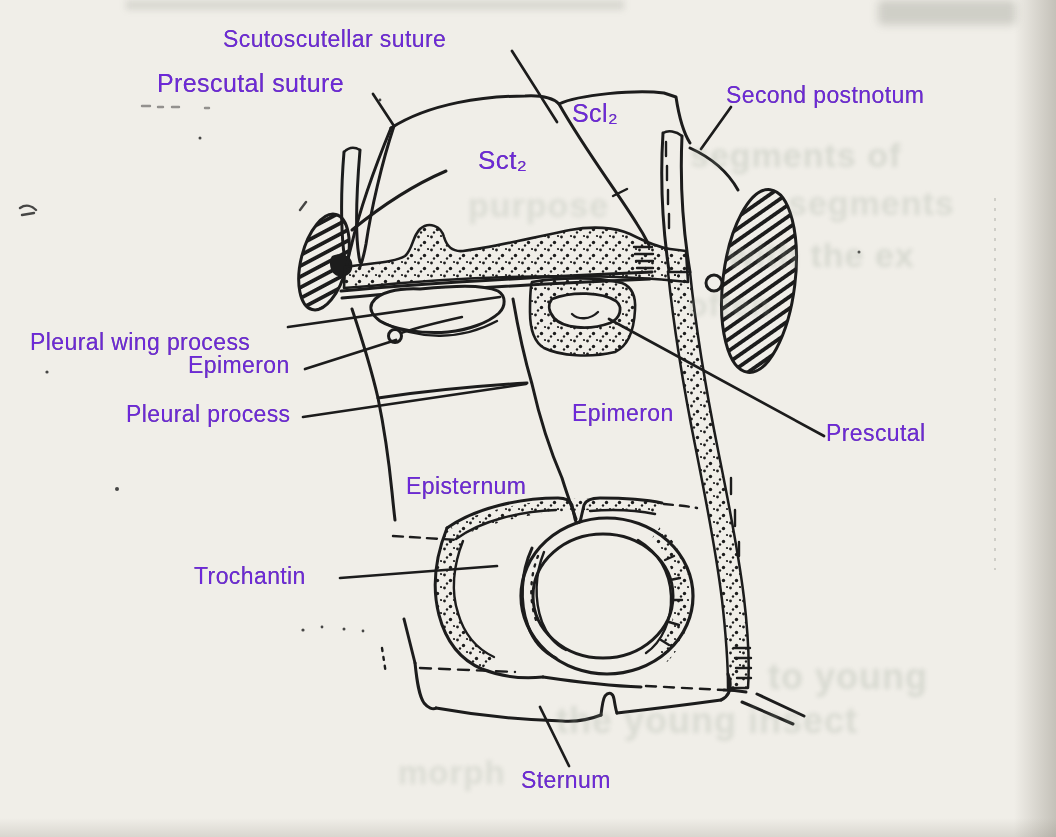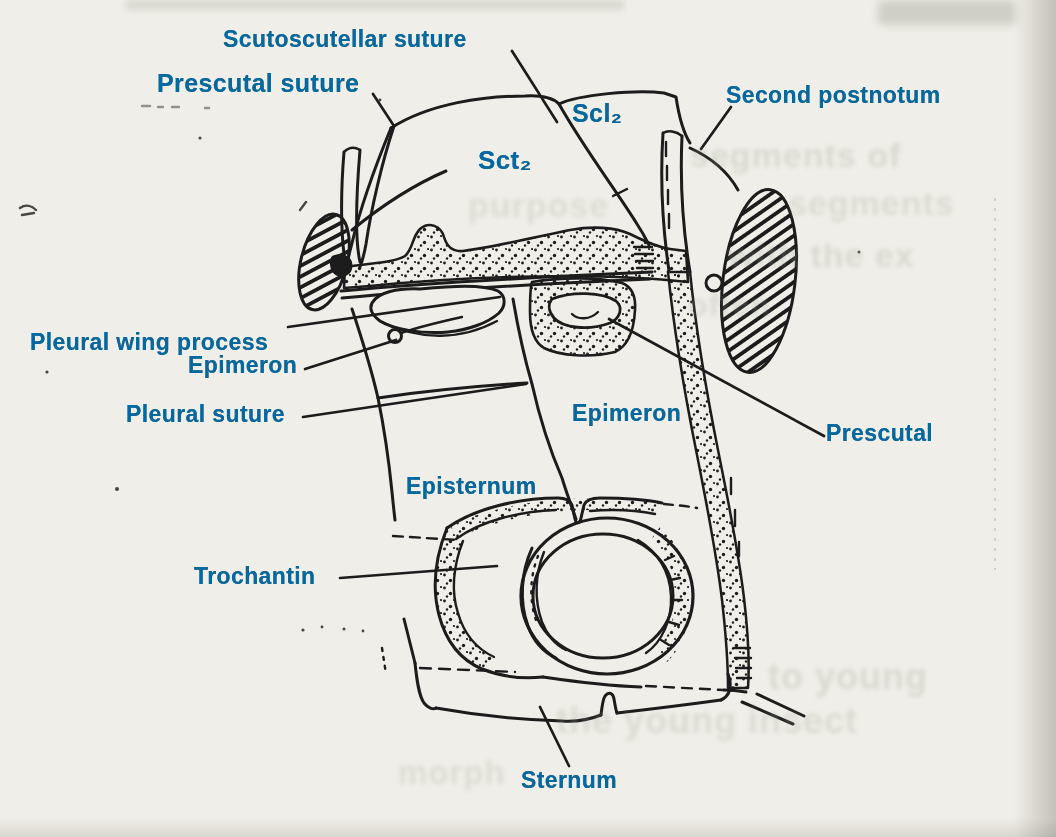--- a/index.html
+++ b/index.html
@@ -9,21 +9,21 @@
     background:var(--paper);
     font-family:"Liberation Sans","DejaVu Sans",sans-serif;
   }
   #stage{position:absolute;inset:0;}
   svg{position:absolute;left:0;top:0;}
   svg *{vector-effect:none;}
   .ln{fill:none;stroke:var(--ink);stroke-width:3;stroke-linecap:round;stroke-linejoin:round;}
   .thin{stroke-width:2.4;}
   .fillink{fill:var(--ink);stroke:none;}
   .lbl{
-    position:absolute;color:#0369a1;font-weight:700;font-size:23px;
+    position:absolute;color:#6d28d9;font-weight:400;font-size:23px;
     letter-spacing:.4px;white-space:nowrap;line-height:1.05;
     text-shadow:0 0 .5px rgba(20,20,20,.55);
   }
   .ghost{
     position:absolute;color:var(--ghost);font-weight:700;white-space:nowrap;
     filter:blur(2.2px);letter-spacing:1px;
   }
   .smudge{position:absolute;pointer-events:none;}
   #edge-right{left:1014px;top:0;width:42px;height:837px;
     background:linear-gradient(to right, rgba(125,120,108,0), rgba(125,120,108,.38));}
@@ -186,21 +186,21 @@
   </svg>
 
   <div id="labels">
       <div class="lbl" style="left: 223px; top: 27px; font-size: 23px;">Scutoscutellar suture</div>
       <div class="lbl" style="left: 157px; top: 70px; font-size: 25px; text-align: center;">Prescutal suture</div>
       <div class="lbl" style="left: 726px; top: 83px; font-size: 23px;">Second postnotum</div>
       <div class="lbl" style="left: 572px; top: 100px; font-size: 25px;">Scl₂</div>
       <div class="lbl" style="left: 478px; top: 147px; font-size: 26px;">Sct₂</div>
       <div class="lbl" style="left: 30px; top: 312px; font-size: 23px; margin-top: 18px;">Pleural wing process</div>
       <div class="lbl" style="left: 188px; top: 353px; font-size: 23px;">Epimeron</div>
-      <div class="lbl" style="left: 126px; top: 402px; font-size: 23px;">Pleural suture</div>
+      <div class="lbl" style="left: 126px; top: 402px; font-size: 23px;">Pleural process</div>
       <div class="lbl" style="left: 543px; top: 401px; font-size: 23px; margin-left: 29px;">Epimeron</div>
       <div class="lbl" style="left: 826px; top: 421px; font-size: 23px;">Prescutal</div>
       <div class="lbl" style="left: 406px; top: 474px; font-size: 23px;">Episternum</div>
       <div class="lbl" style="left: 194px; top: 564px; font-size: 23px;">Trochantin</div>
       <div class="lbl" style="left: 521px; top: 768px; font-size: 23px;">Sternum</div>
     </div>
 
   <div id="ghosts">
       <div class="ghost" style="left: 690px; top: 136px; font-size: 34px; opacity: 0.3;">segments of</div>
       <div class="ghost" style="left: 468px; top: 186px; font-size: 34px; opacity: 0.26;">purpose</div>

